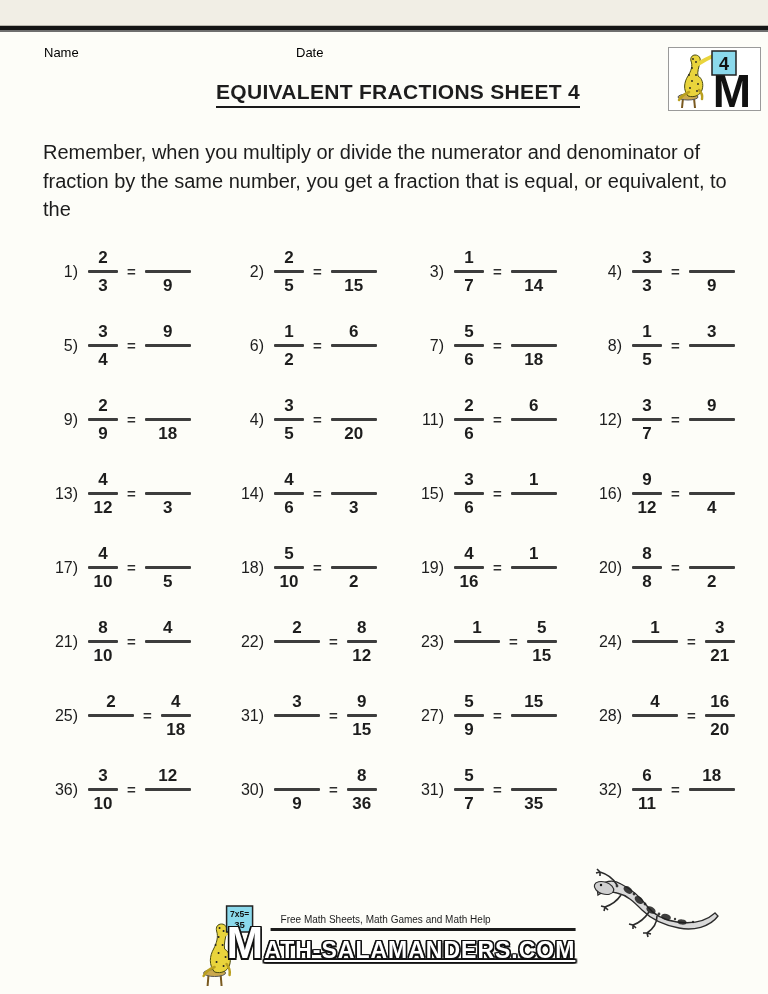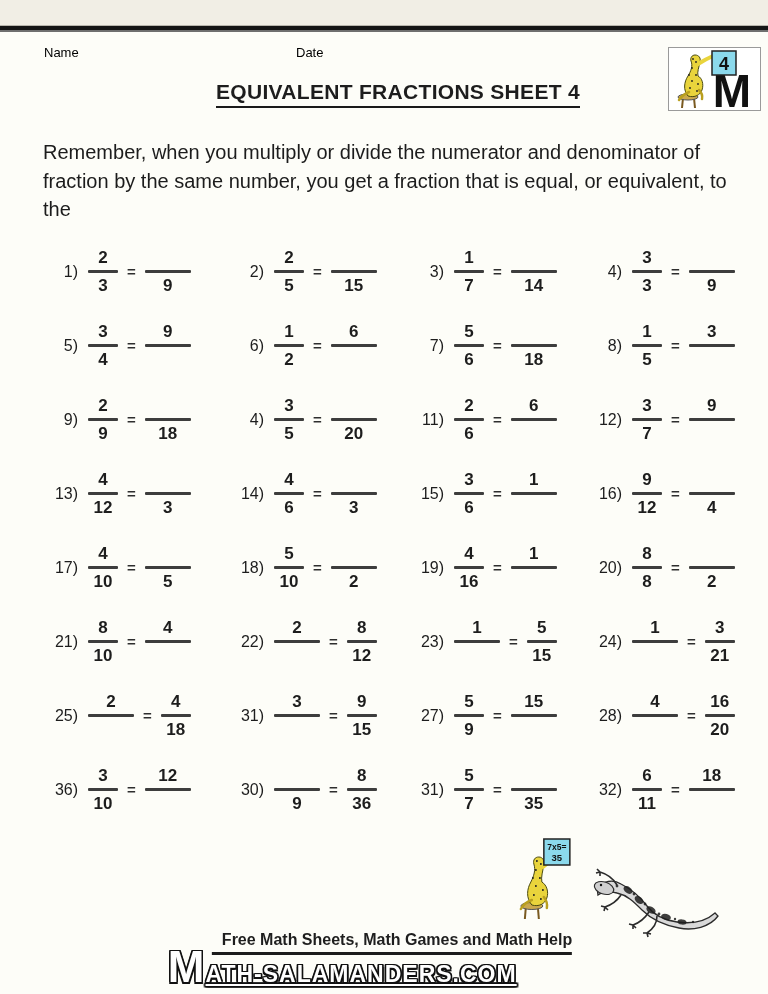--- a/index.html
+++ b/index.html
@@ -39,24 +39,24 @@
     line-height:25px; font-weight:700; font-size:17px; padding:0 5px; text-align:center;
   }
   .frac .bar { justify-self:stretch; height:2.5px; min-width:30px; background:#3d3d3d; border-radius:1px; }
   .frac.has-blank .bar { min-width:46px; }
   .eq { font-weight:700; font-size:15px; margin:0 9px; color:#2e2e2e; }
 
   .lizard { position:absolute; top:850px; right:46px; }
 
   .footer-logo {
     position:absolute; bottom:6px; left:50%; transform:translateX(-50%);
-    display:flex; align-items:flex-end;flex-direction:column;
+    display:flex; align-items:flex-start;
   }
   .footer-col { margin-left:2px; padding-top:10px; }
-  .tagline { font-size:16px; font-weight:700; color:#1e1e1e; padding-left:24px; white-space:nowrap; }
+  .tagline { font-size:10px; font-weight:400; color:#1e1e1e; padding-left:24px; white-space:nowrap; }
   .footer-rule { height:3px; background:#1c1c1c; margin-top:3px; margin-left:14px; }
   .site-row { display:flex; align-items:baseline; margin-left:-30px; margin-top:-6px; white-space:nowrap; }
   .outline-text {
     color:#fff; font-weight:700; letter-spacing:1px;
     text-shadow:-1.5px -1.5px 0 #111, 1.5px -1.5px 0 #111, -1.5px 1.5px 0 #111,
                  1.5px 1.5px 0 #111, -1.5px 0 0 #111, 1.5px 0 0 #111,
                  0 -1.5px 0 #111, 0 1.5px 0 #111;
   }
   .site-m { font-size:44px; line-height:36px; }
   .site-rest { font-size:23px;text-decoration:underline; }

